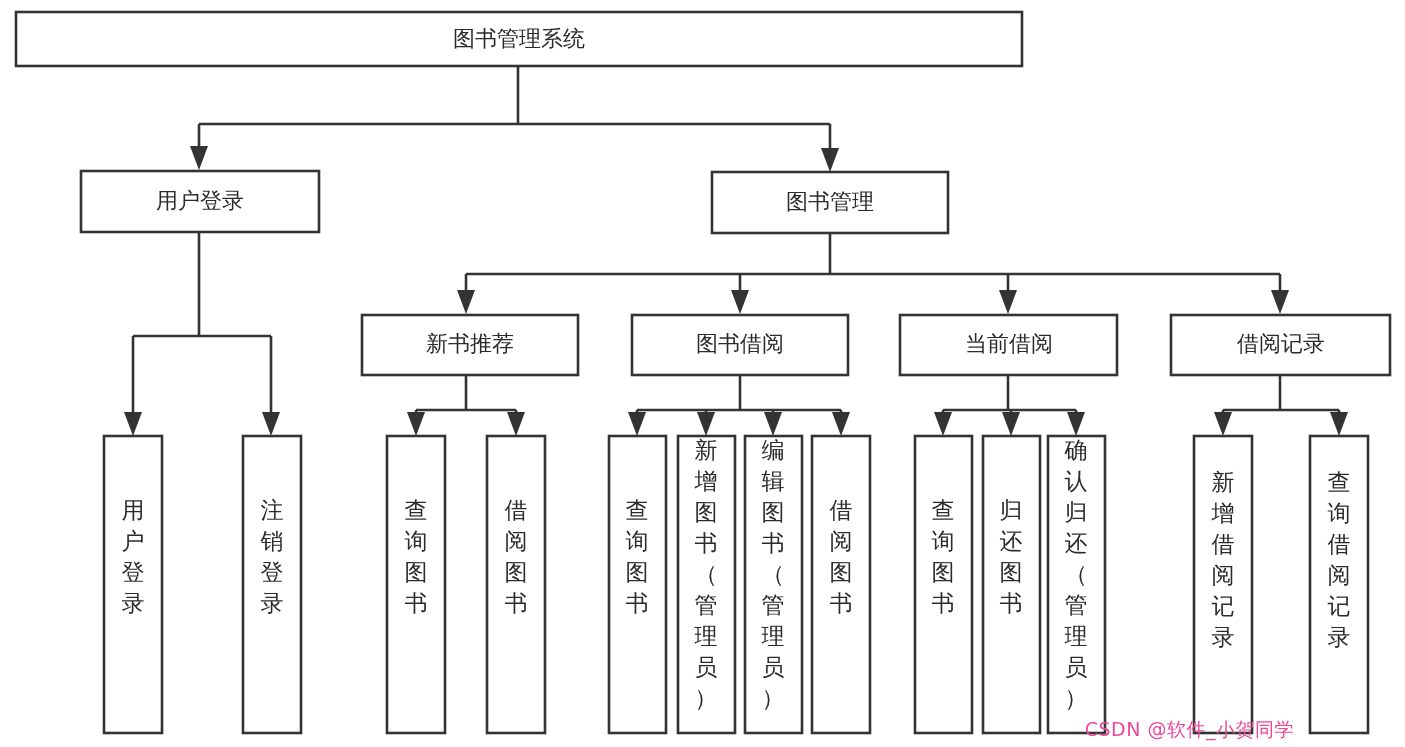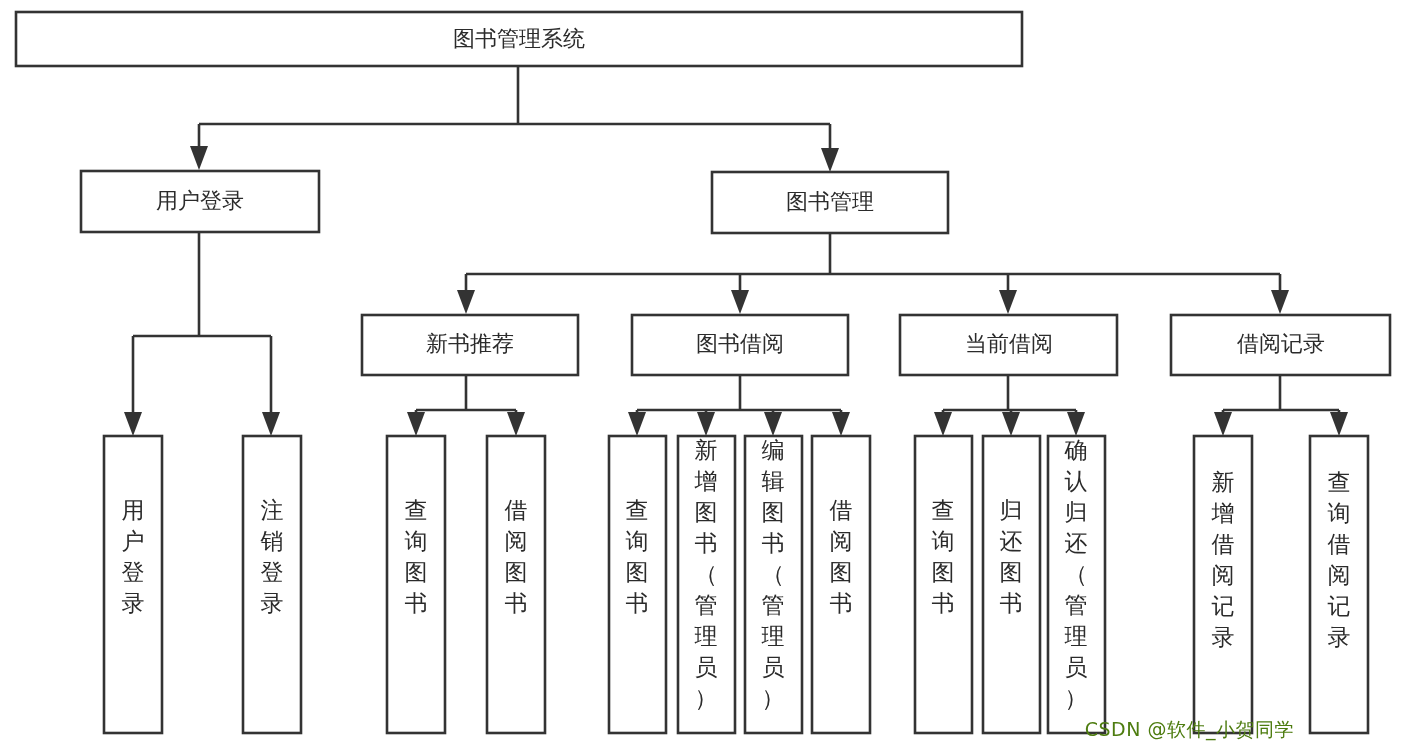--- a/index.html
+++ b/index.html
@@ -52,21 +52,21 @@
     font-size: 23px;
     fill: #2b2b2b;
     text-anchor: middle;
   }
   .watermark {
     position: absolute;
     right: 8px;
     bottom: 4px;
     font-family: "DejaVu Sans", "Liberation Sans", sans-serif;
     font-size: 19px;
-    color: #4d7c0f;
+    color: #ec4899;
     white-space: nowrap;
     letter-spacing: 0.5px;
   }
 </style>
 </head>
 <body>
 
 <div id="diagram-root">
 
   <svg id="flow" viewBox="0 0 1405 747" xmlns="http://www.w3.org/2000/svg">

